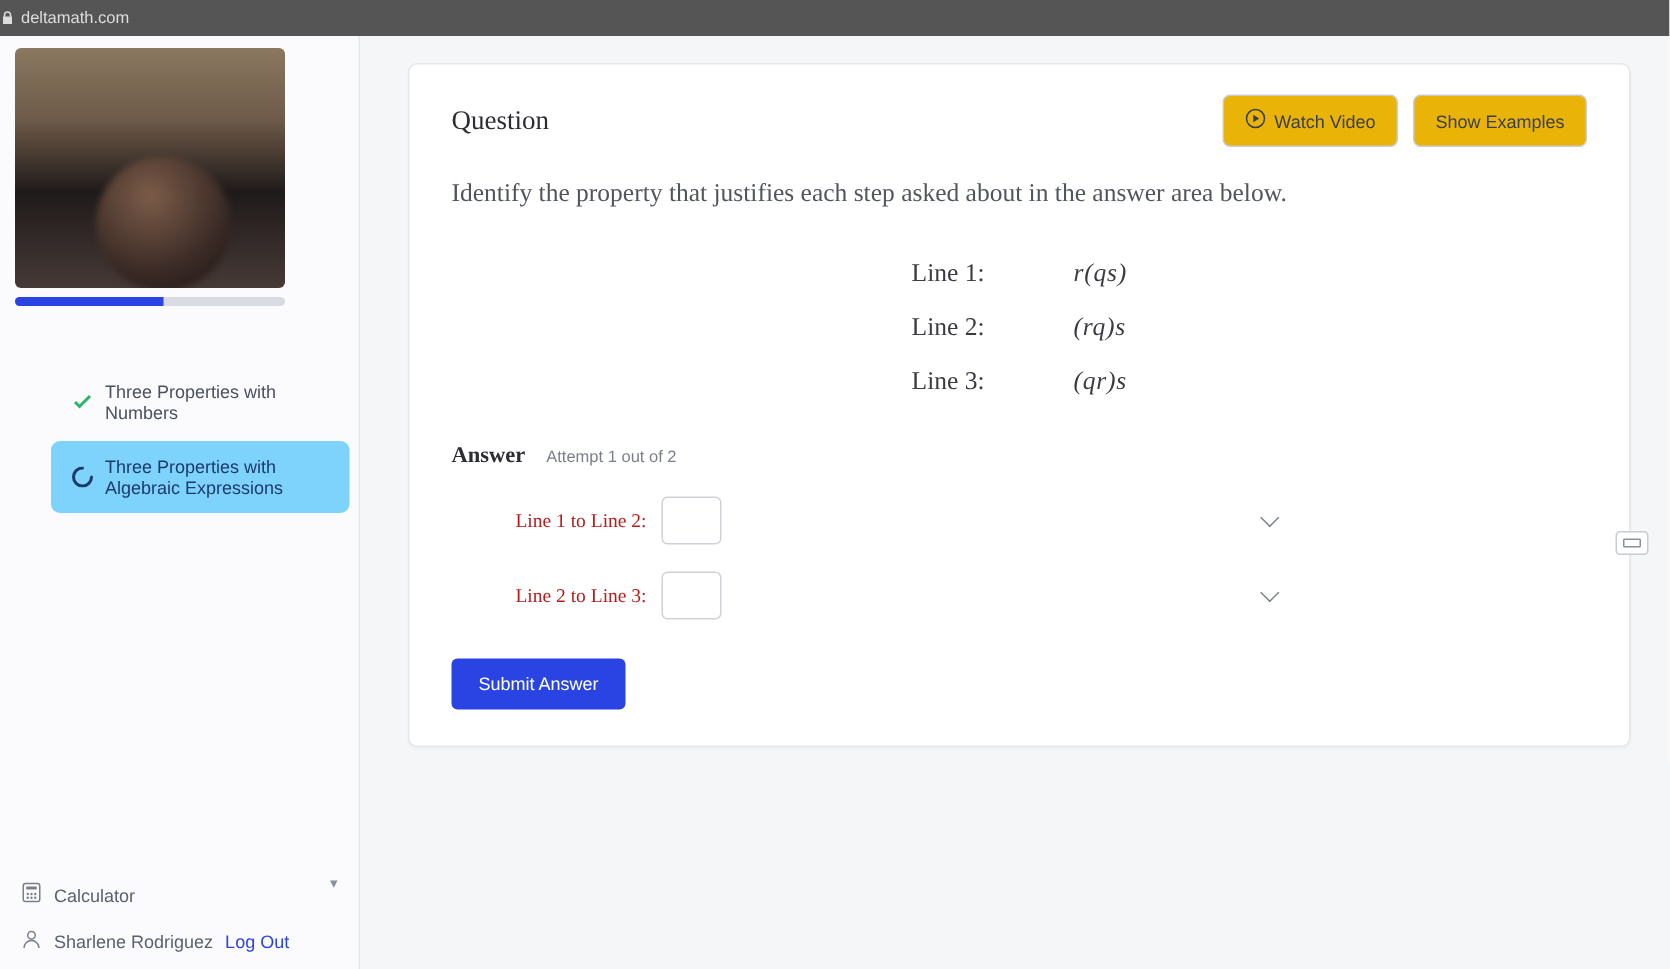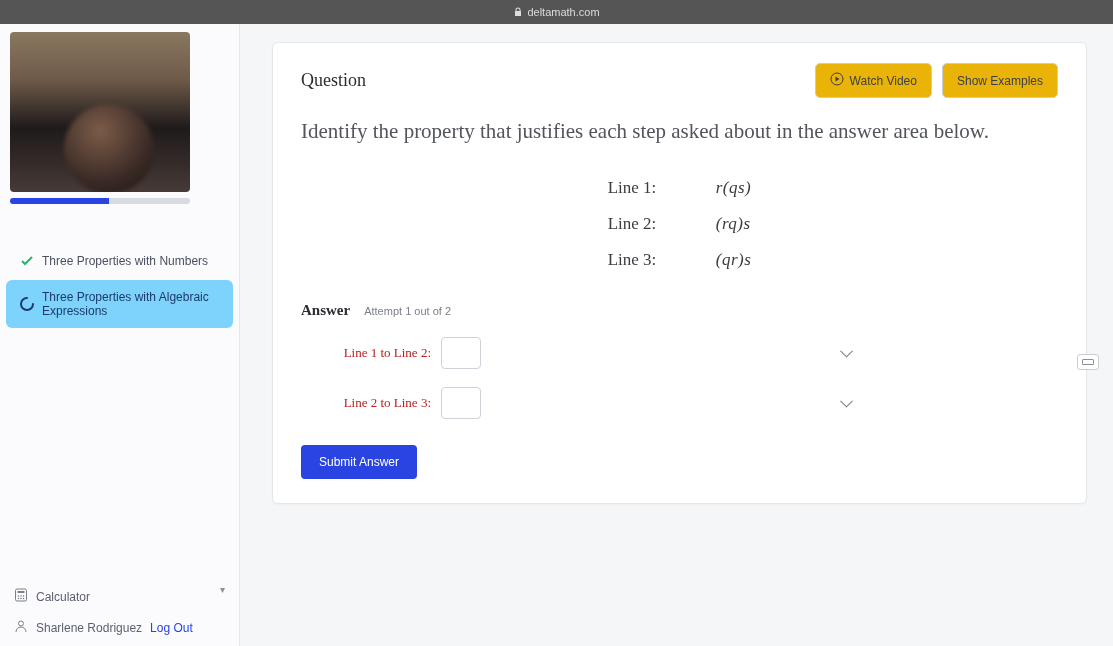--- a/index.html
+++ b/index.html
@@ -11,21 +11,20 @@
     overflow: hidden;
   }
   .url-bar {
     height: 24px;
     background: #555;
     color: #ddd;
     font-family: -apple-system, Helvetica, Arial, sans-serif;
     font-size: 11px;
     display: flex;
     align-items: center;
-    justify-content: center;
     gap: 4px;
   }
   .lock-icon {
     width: 10px; height: 10px;
     display: inline-block;
   }
   .lock-icon svg { display: block; }
   .app {
     display: flex;
     height: calc(100% - 24px);
@@ -69,20 +68,21 @@
   }
   .progress-fill{
     height:100%;
     width:55%;
     background:#2a44e4;
   }
   .nav {
     margin-top: 30px;
     font-size:12px;
     color:#4a5060;
+    padding-left:28px;
   }
   .nav-item{
     display:flex;
     align-items:center;
     gap:8px;
     padding:10px 14px;
     border-radius:6px;
     margin: 2px 6px;
   }
   .nav-item.done .check{
@@ -149,21 +149,21 @@
     color:#3a3f4a;
     font-size:12px;
     padding:8px 14px;
     border-radius:5px;
     display:flex;
     align-items:center;
     gap:6px;
     cursor:pointer;
   }
   .prompt{
-    font-size:21px;
+    font-size:17px;
     color:#52555c;
     line-height:1.5;
     margin-bottom:22px;
   }
   .lines{
     font-size:17px;
     color:#3a3c42;
     margin: 0 auto 8px;
     width: fit-content;
   }

